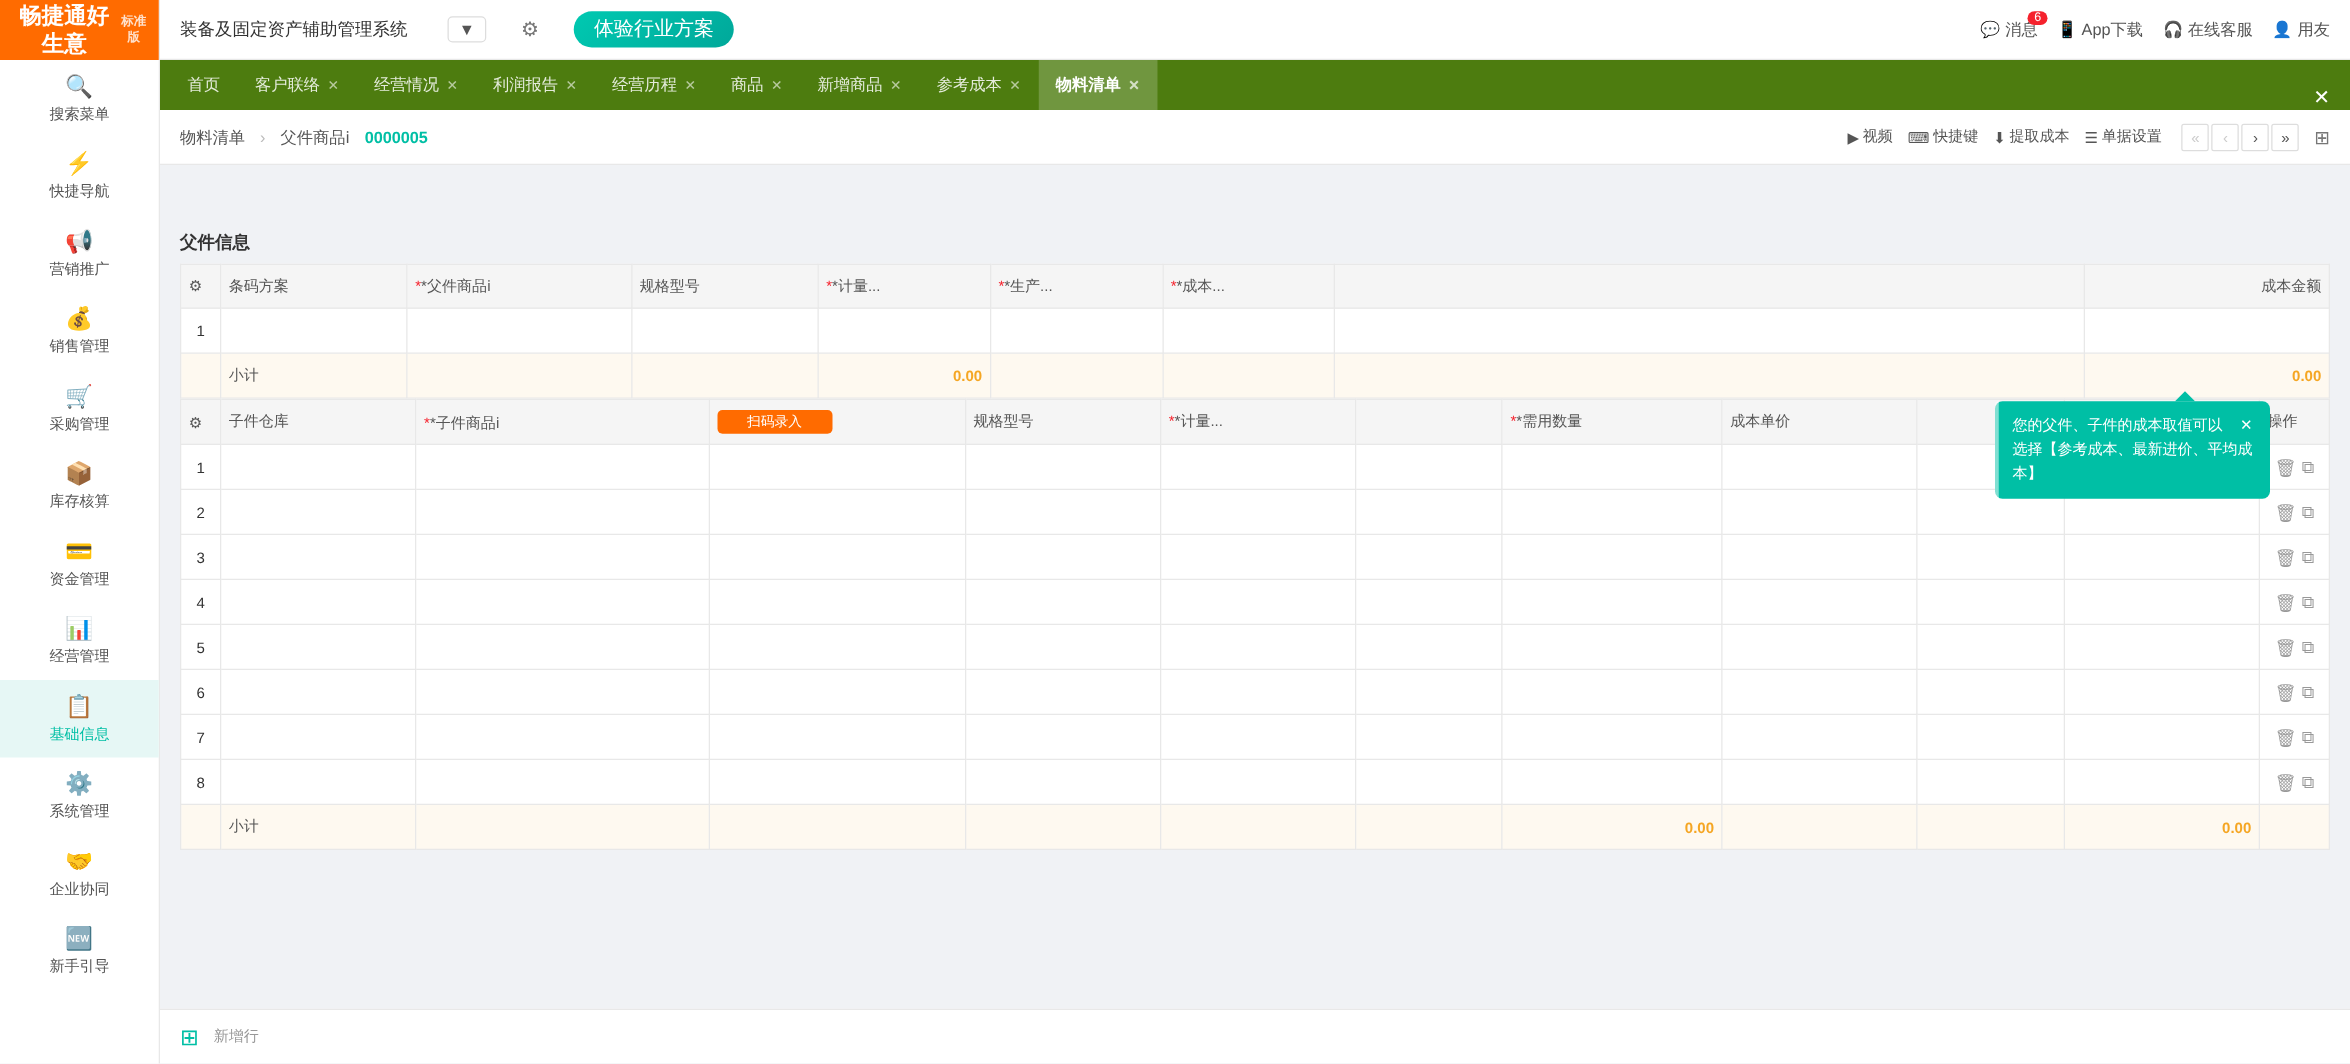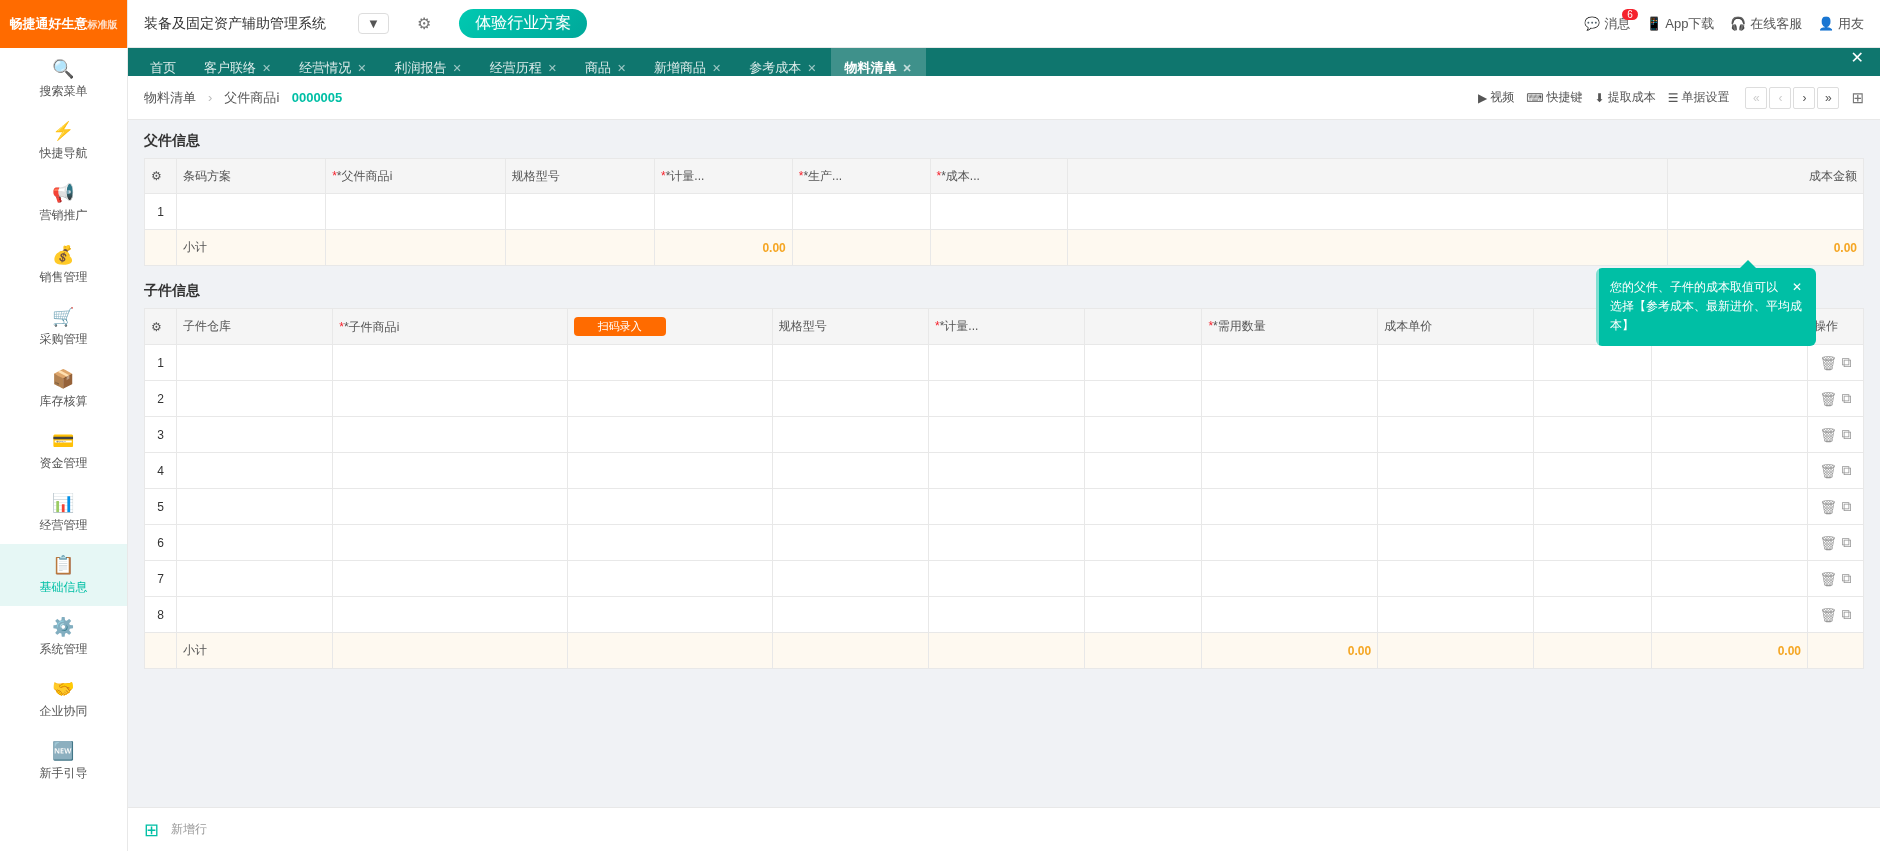--- a/index.html
+++ b/index.html
@@ -20,21 +20,21 @@
       display: flex;
       align-items: center;
       justify-content: center;
       color: white;
       font-size: 12px;
       font-weight: bold;
       padding: 4px 8px;
       text-align: center;
       line-height: 1.3;
     }
-    .sidebar-logo .logo-text { font-size: 13px; }
+    .sidebar-logo .logo-text { font-size: 18px; }
     .sidebar-logo .logo-sub { font-size: 10px; color: rgba(255,255,255,0.8); }
     .sidebar-item {
       display: flex;
       flex-direction: column;
       align-items: center;
       padding: 10px 4px;
       cursor: pointer;
       color: #555;
       font-size: 12px;
       border-bottom: none;
@@ -112,24 +112,24 @@
       padding: 0 4px;
       position: absolute;
       top: -6px;
       right: -8px;
       min-width: 16px;
       text-align: center;
     }
 
     
     .nav-tabs {
-      background: #0f766e;
-      display: flex;
-      align-items: flex-start;
-      height: 28px;
+      background: #4d7c0f;
+      display: flex;
+      align-items: flex-end;
+      height: 40px;
       padding: 0 8px;
       flex-shrink: 0;
       overflow-x: auto;
       overflow-y: hidden;
     }
     .nav-tab {
       color: rgba(255,255,255,0.85);
       padding: 0 14px;
       height: 40px;
       display: flex;
@@ -198,20 +198,21 @@
       gap: 3px;
       cursor: pointer;
       color: #555;
     }
 
     
     .content {
       padding: 12px 16px;
       flex: 1;
       position: relative;
+      margin-top: 41px;
     }
 
     
     .section-title {
       font-size: 14px;
       font-weight: bold;
       color: #333;
       margin-bottom: 8px;
     }
 
@@ -565,21 +566,20 @@
               <td></td>
             <td style="text-align:right;font-weight:bold;color:#f5a623">0.00</td>
             <td></td>
               <td></td>
               <td></td>
             <td style="text-align:right;font-weight:bold;color:#f5a623">0.00</td>
           </tr>
         </tbody>
       </table>
 
-      <div class="section-title" style="margin-top:16px">子件信息</div>
       <table class="data-table">
         <thead>
           <tr>
             <th class="settings-col">⚙</th>
             <th style="min-width:80px"><span>子件仓库</span></th>
             <th style="min-width:120px">
               <span class="required">*</span><span>*子件商品ℹ</span>
             </th>
             <th style="min-width:70px">
               <button class="scan-btn">扫码录入</button>

